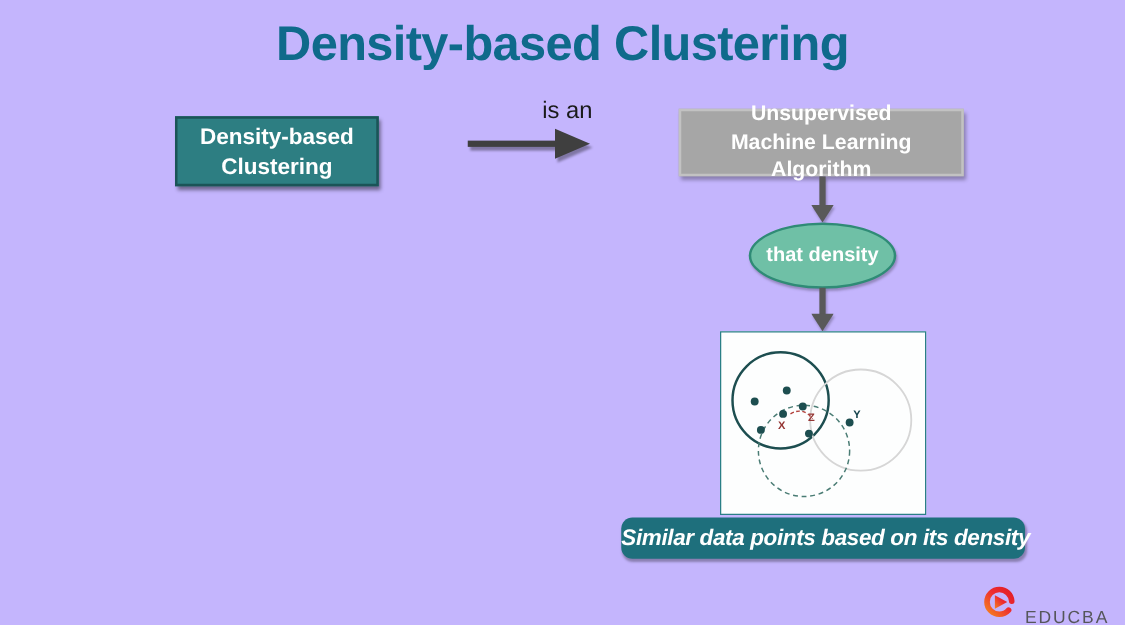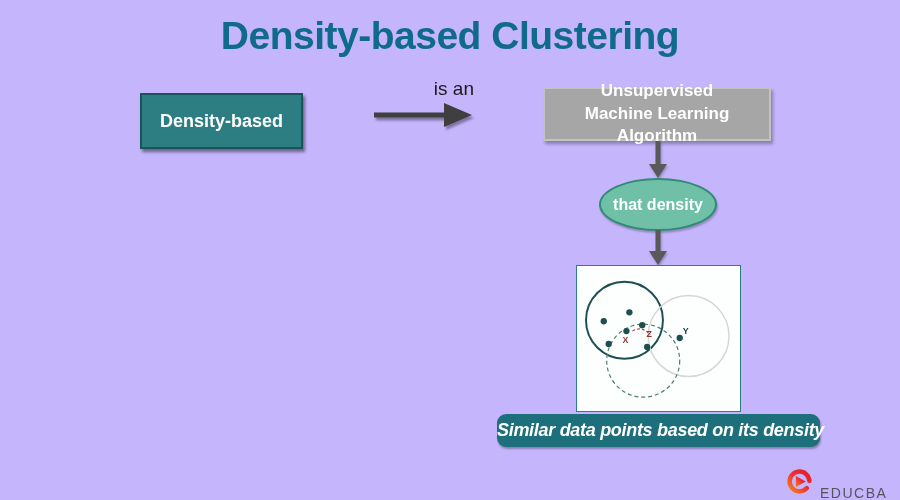--- a/index.html
+++ b/index.html
@@ -135,20 +135,21 @@
 </style>
 </head>
 <body>
 
 <div class="stage">
 
   <h1 class="page-title">Density-based Clustering</h1>
 
   <div class="subject-box">
     <span>Density-based</span>
+    <span>Clustering</span>
   </div>
 
   <div class="relation-label">is an</div>
 
   <svg class="h-arrow" width="102" height="32" viewBox="0 0 102 32">
     <rect x="0" y="13.5" width="74" height="5" fill="#3f3f3f"></rect>
     <polygon points="70,4 70,28 98,16" fill="#3f3f3f"></polygon>
   </svg>
 
   <div class="definition-box">

